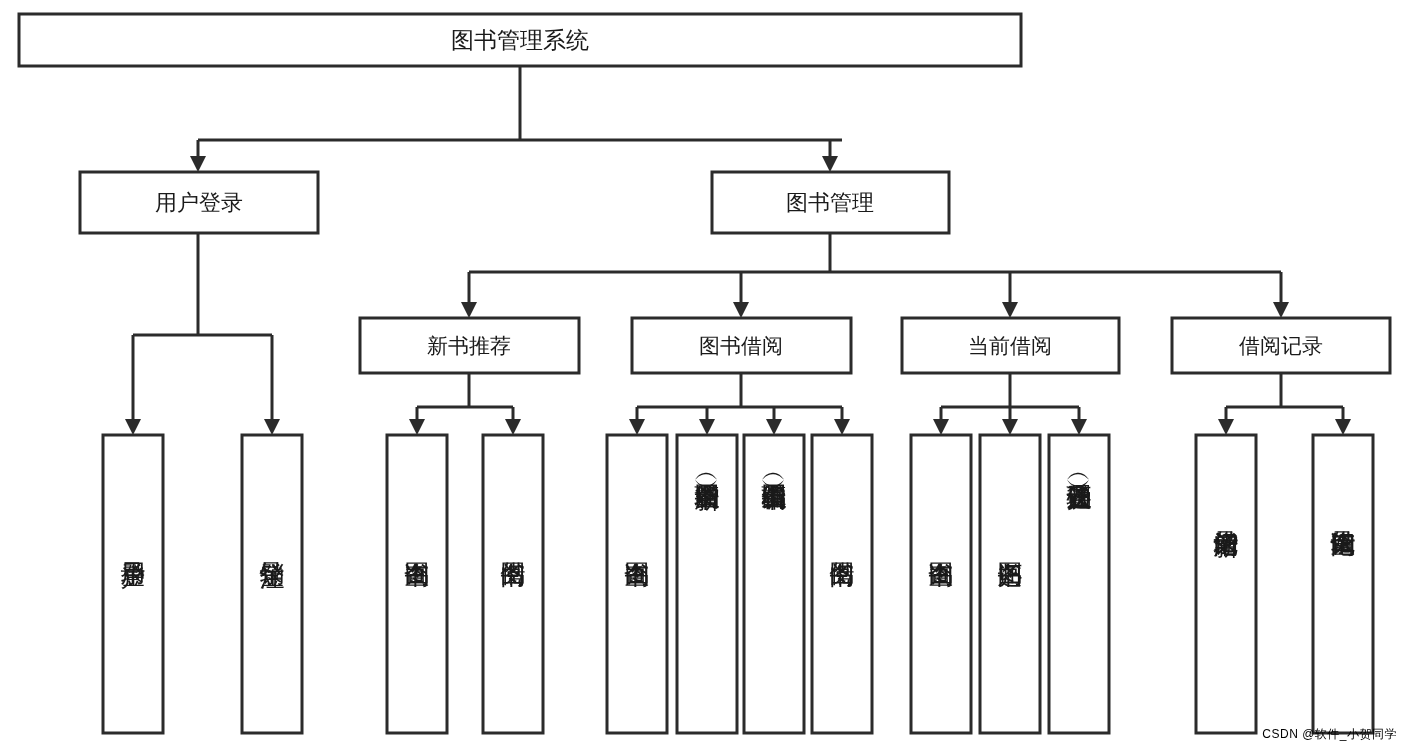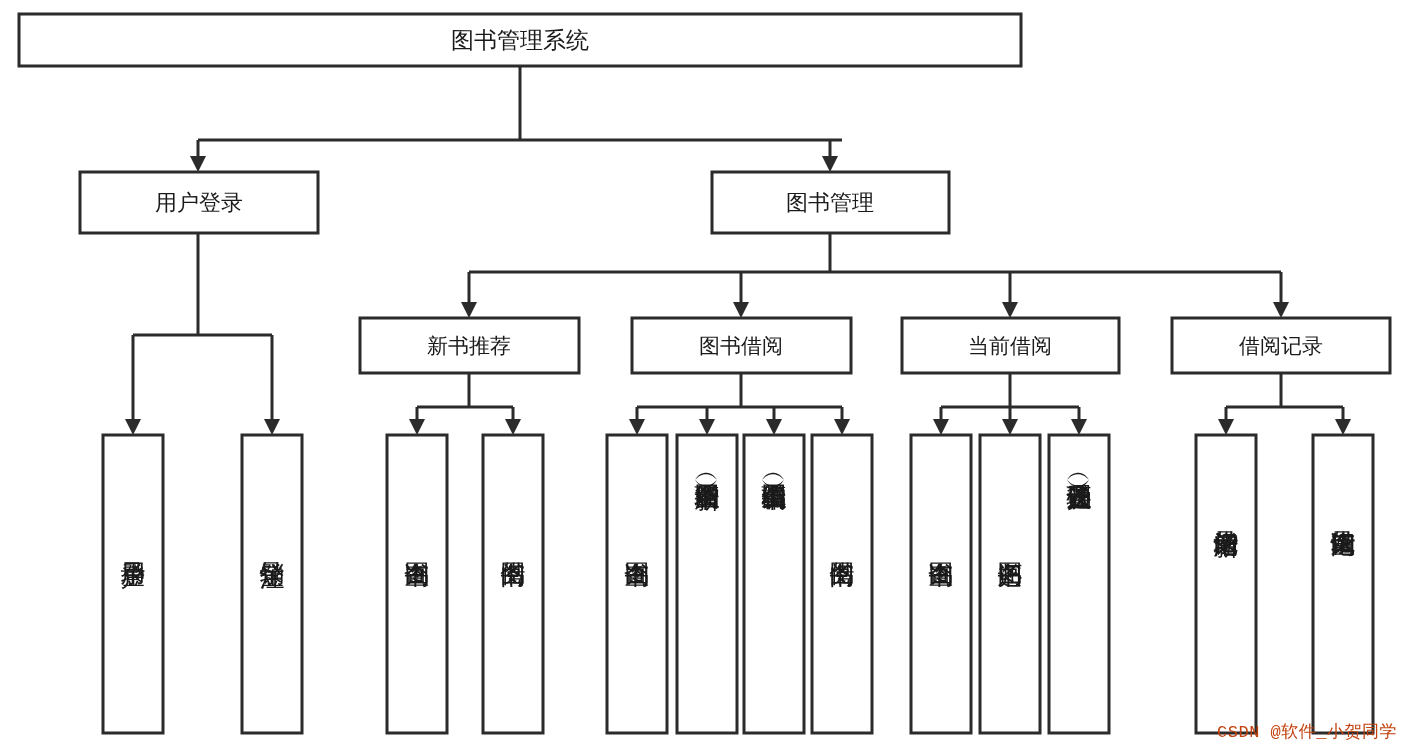--- a/index.html
+++ b/index.html
@@ -51,23 +51,23 @@
     stroke-width: 3;
     fill: none;
   }
   .arrowhead {
     fill: #2b2b2b;
   }
   .watermark {
     position: absolute;
     right: 8px;
     bottom: 4px;
-    font-family: Liberation Mono, monospace;
-    font-size: 17px;
-    color: #c2410c;
+    font-family: Liberation Sans, sans-serif;
+    font-size: 12px;
+    color: #000000;
     letter-spacing: 0.5px;
     white-space: nowrap;
     pointer-events: none;
   }
 </style>
 </head>
 <body>
 
 <svg id="diagram" viewBox="0 0 1405 747" xmlns="http://www.w3.org/2000/svg">
 

